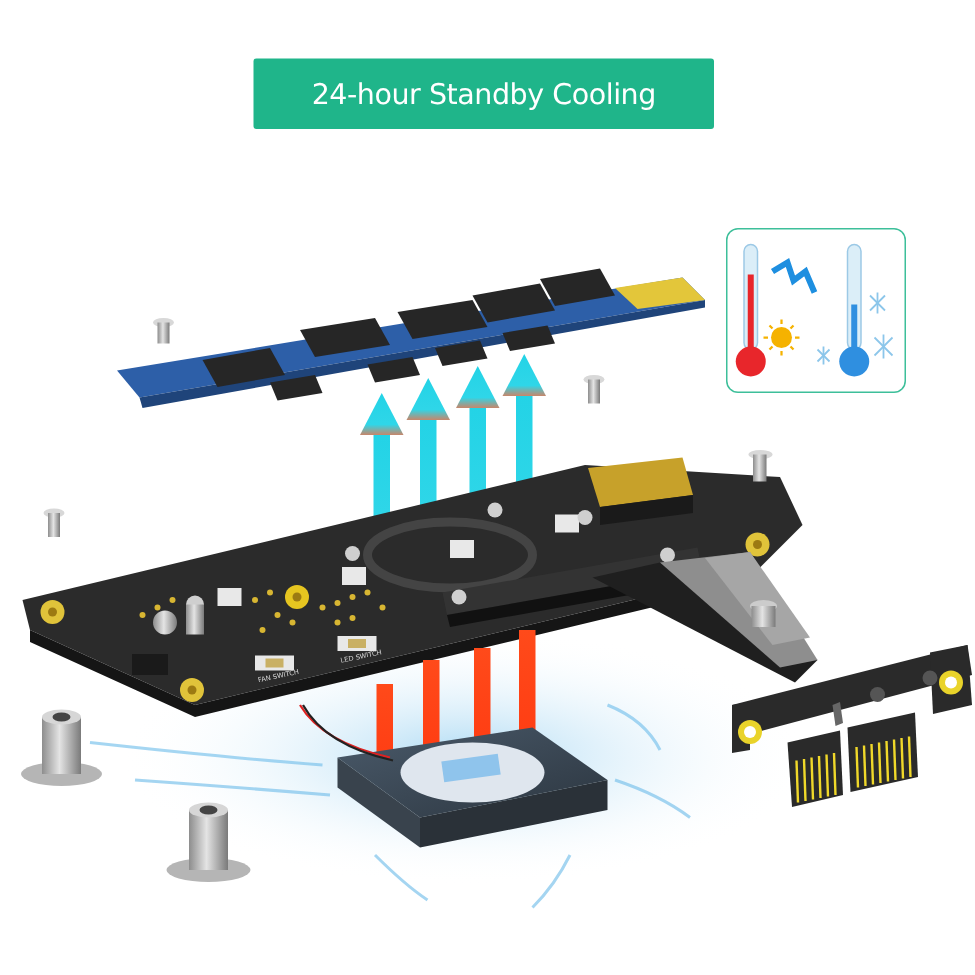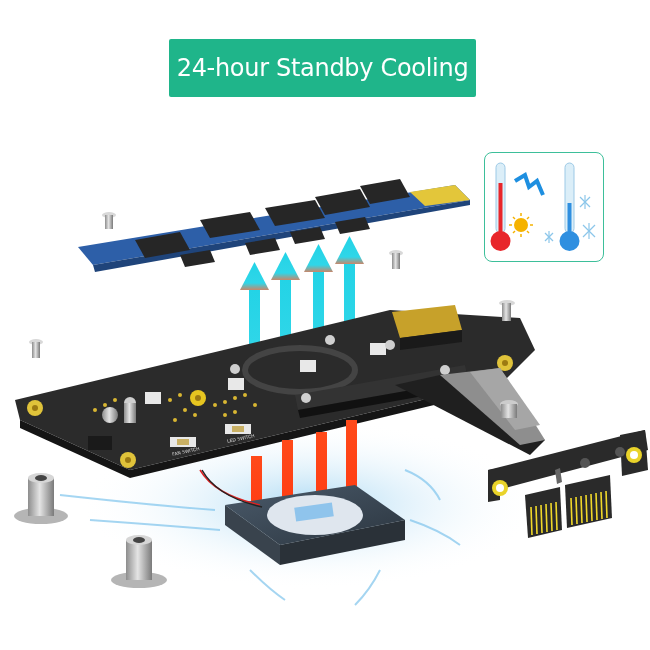--- a/index.html
+++ b/index.html
@@ -1,18 +1,18 @@
 <!DOCTYPE html>
 <html><head>
 <meta charset="utf-8">
 <style>
   html,body{margin:0;padding:0;background:#ffffff;}
   body{width:650px;height:650px;position:relative;overflow:hidden;font-family:"DejaVu Sans",sans-serif;}
-  .banner{position:absolute;left:169px;top:39px;width:307px;height:58px;border-radius:2px;
-    display:flex;align-items:center;justify-content:center;color:#fff;font-size:24px;letter-spacing:-0.3px;}
+  .banner{position:absolute;left:169px;top:39px;width:307px;height:47px;border-radius:2px;
+    display:flex;align-items:center;justify-content:center;color:#fff;font-size:19px;letter-spacing:-0.3px;}
   .scene{position:absolute;left:0;top:0;width:650px;height:650px;}
   .tag{position:absolute;font-family:"DejaVu Sans",sans-serif;font-size:4.5px;color:#d8d8d8;white-space:nowrap;}
   .badge{position:absolute;left:484px;top:152px;width:118px;height:108px;border:1.5px solid #3dbf9a;border-radius:8px;background:#fff;}
 </style>
 </head>
 <body>
 
 <div class="banner" style="background:#1fb58a;">24-hour Standby Cooling</div>
 
 <svg class="scene" viewBox="0 0 650 650" xmlns="http://www.w3.org/2000/svg">

